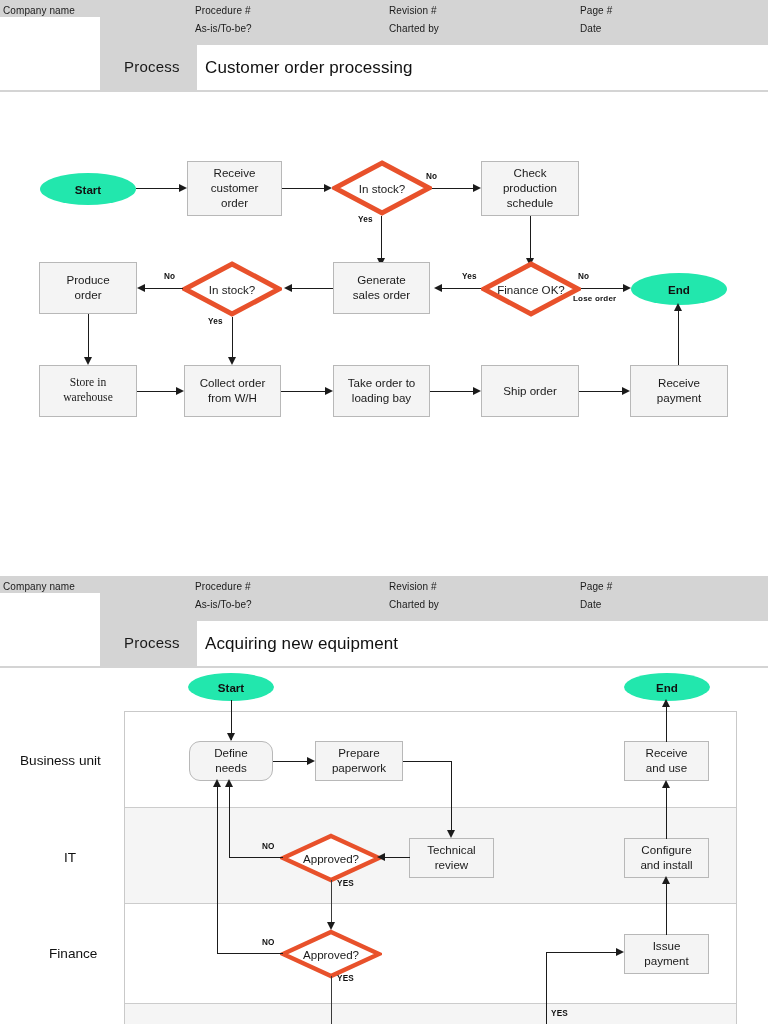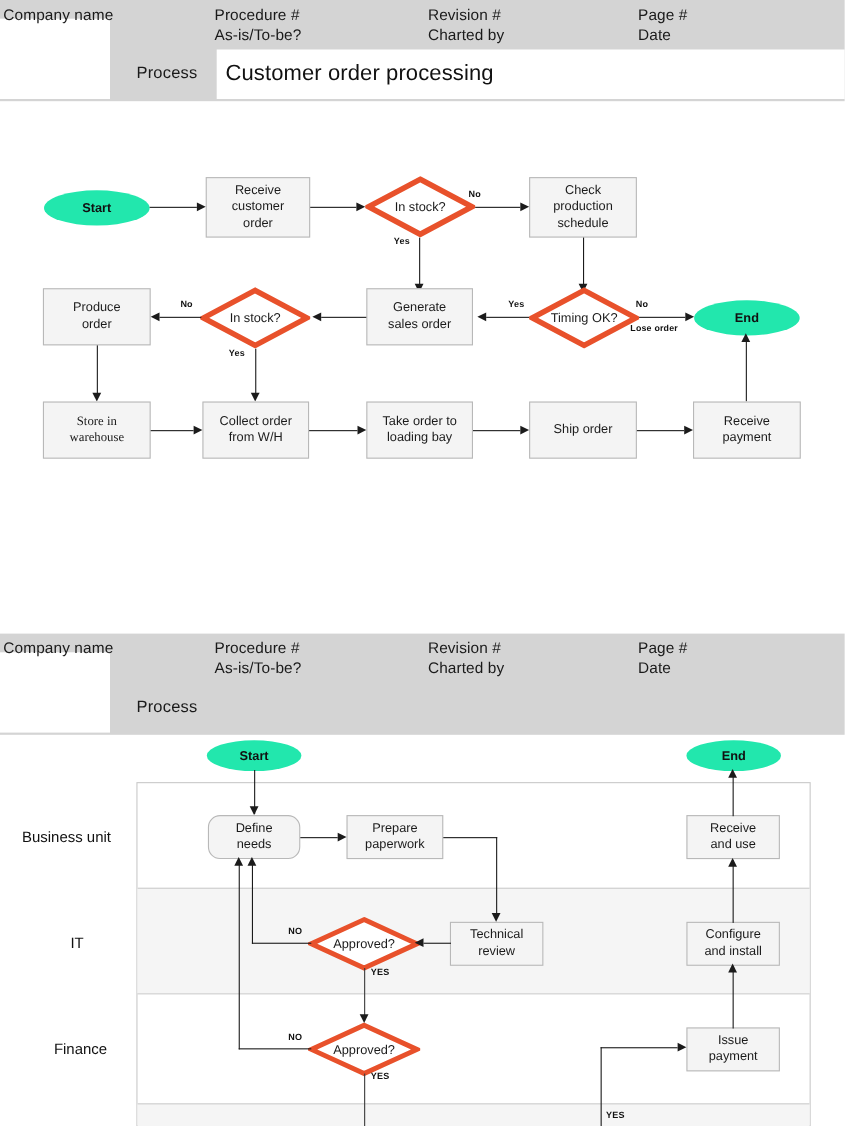--- a/index.html
+++ b/index.html
@@ -10,24 +10,24 @@
     font-family:"Liberation Sans","DejaVu Sans",sans-serif;
     position:relative;
     overflow:hidden;
     -webkit-font-smoothing:antialiased;
   }
   .page{position:absolute;left:0;top:0;width:768px;height:1024px;}
 
   
   .hdr{position:absolute;left:0;width:768px;background:#d4d4d4;}
   .hdr .logo-box{position:absolute;left:0;top:17px;width:100px;height:73px;background:#ffffff;}
-  .hdr .lbl{position:absolute;font-size:14px;color:#1a1a1a;white-space:nowrap;font-weight:400;letter-spacing:.1px;}
+  .hdr .lbl{position:absolute;font-size:10px;color:#1a1a1a;white-space:nowrap;font-weight:400;letter-spacing:.1px;}
   .hdr .process-word{position:absolute;font-size:15px;color:#1a1a1a;font-weight:400;letter-spacing:.2px;}
   .hdr .title-box{position:absolute;background:#ffffff;display:flex;align-items:center;}
-  .hdr .title-text{font-size:20px;color:#111111;padding-left:8px;letter-spacing:.1px;}
+  .hdr .title-text{font-size:17px;color:#111111;padding-left:8px;letter-spacing:.1px;}
 
   
   .node{position:absolute;box-sizing:border-box;display:flex;align-items:center;justify-content:center;text-align:center;}
   .proc{background:#f4f4f4;border:1px solid #b8b8b8;font-size:11.6px;color:#1a1a1a;line-height:1.27;}
   .term{background:#22e7ad;border-radius:50%;font-size:11.6px;color:#111;font-weight:600;}
   .dia{background:transparent;font-size:11.6px;color:#1a1a1a;}
   .dia .dshape{position:absolute;left:0;top:0;width:100%;height:100%;}
   .dia .dtext{position:relative;z-index:2;}
 
   
@@ -120,21 +120,21 @@
     </div>
 
     <div class="node proc" style="left:333px;top:262px;width:97px;height:52px;">
       <span>Generate<br>sales order</span>
     </div>
 
     <div class="node dia" style="left:481px;top:261px;width:100px;height:56px;">
       <svg class="dshape" viewBox="0 0 100 56" preserveAspectRatio="none">
         <polygon points="50,3 97,28 50,53 3,28" fill="#ffffff" stroke="#e8512b" stroke-width="5"></polygon>
       </svg>
-      <span class="dtext">Timing OK?</span>
+      <span class="dtext">Finance OK?</span>
     </div>
 
     <div class="node term" style="left:631px;top:273px;width:96px;height:32px;">
       <span>End</span>
     </div>
 
     <div class="ln lnh" style="left:442px;top:288px;width:39px;"></div>
     <div class="arw arw-l" style="left:434px;top:284px;"></div>
     <div class="elbl" style="left:462px;top:272px;">Yes</div>
 
@@ -198,20 +198,23 @@
     <div class="hdr" style="top:576px;height:92px;">
       <div class="logo-box"></div>
       <div class="lbl" style="left:3px;top:5px;">Company name</div>
       <div class="lbl" style="left:195px;top:5px;">Procedure #</div>
       <div class="lbl" style="left:195px;top:23px;">As-is/To-be?</div>
       <div class="lbl" style="left:389px;top:5px;">Revision #</div>
       <div class="lbl" style="left:389px;top:23px;">Charted by</div>
       <div class="lbl" style="left:580px;top:5px;">Page #</div>
       <div class="lbl" style="left:580px;top:23px;">Date</div>
       <div class="process-word" style="left:124px;top:58px;">Process</div>
+      <div class="title-box" style="left:197px;top:45px;width:571px;height:45px;">
+        <span class="title-text">Acquiring new equipment</span>
+      </div>
     </div>
 
     <div class="swim" style="left:124px;top:711px;width:613px;height:313px;">
       <div class="lane" style="top:0;height:95px;"></div>
       <div class="lane alt" style="top:95px;height:96px;"></div>
       <div class="lane" style="top:191px;height:100px;"></div>
       <div class="lane alt" style="top:291px;height:22px;"></div>
       <div class="lane-sep" style="top:95px;"></div>
       <div class="lane-sep" style="top:191px;"></div>
       <div class="lane-sep" style="top:291px;"></div>

